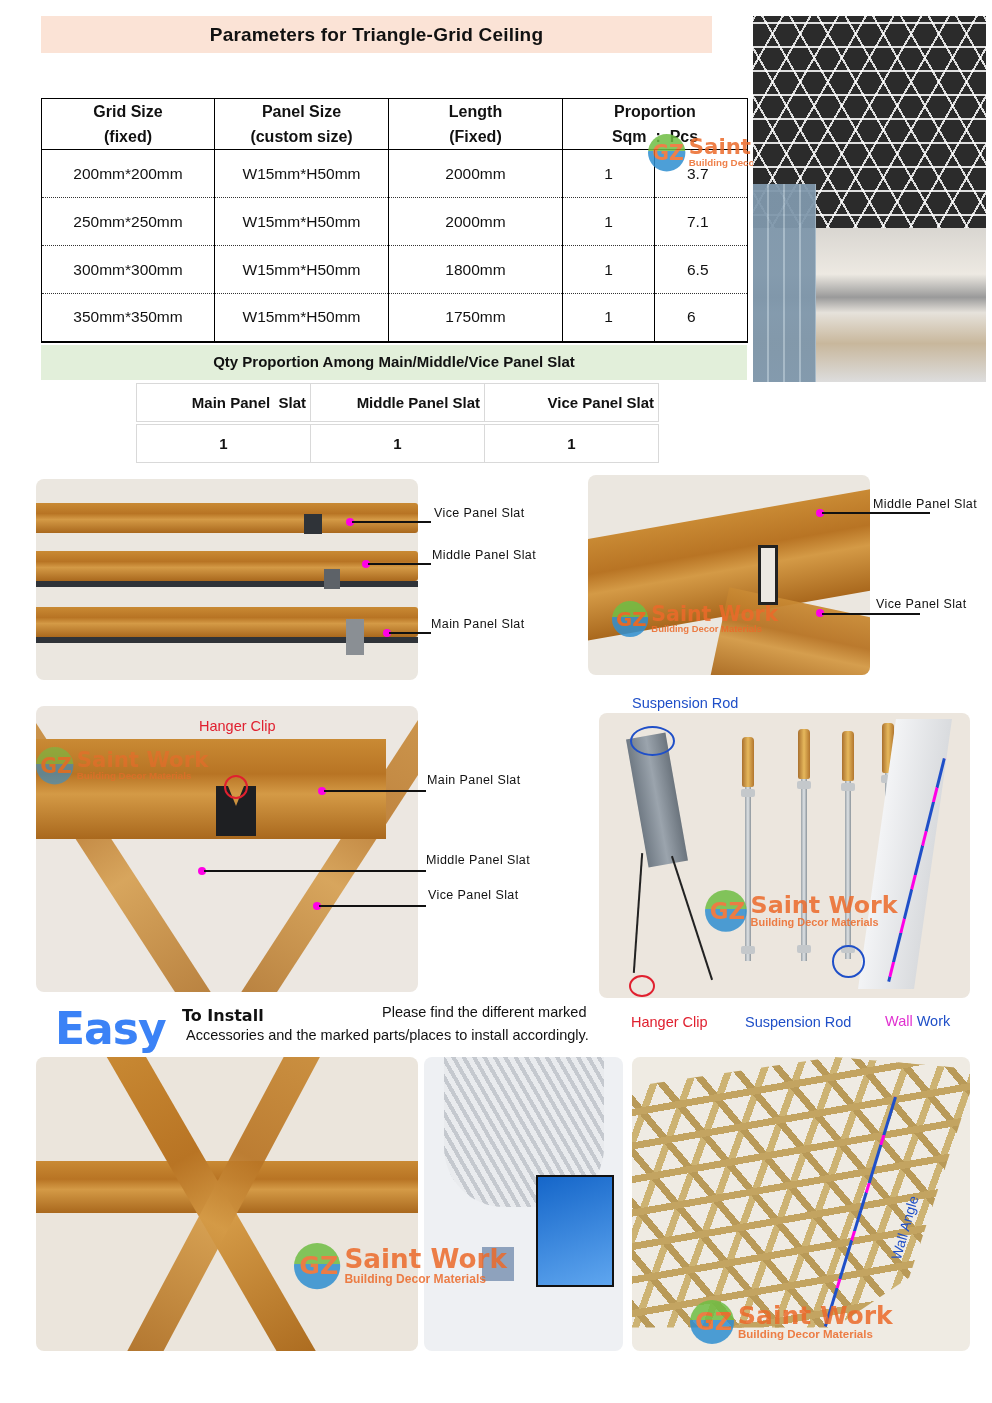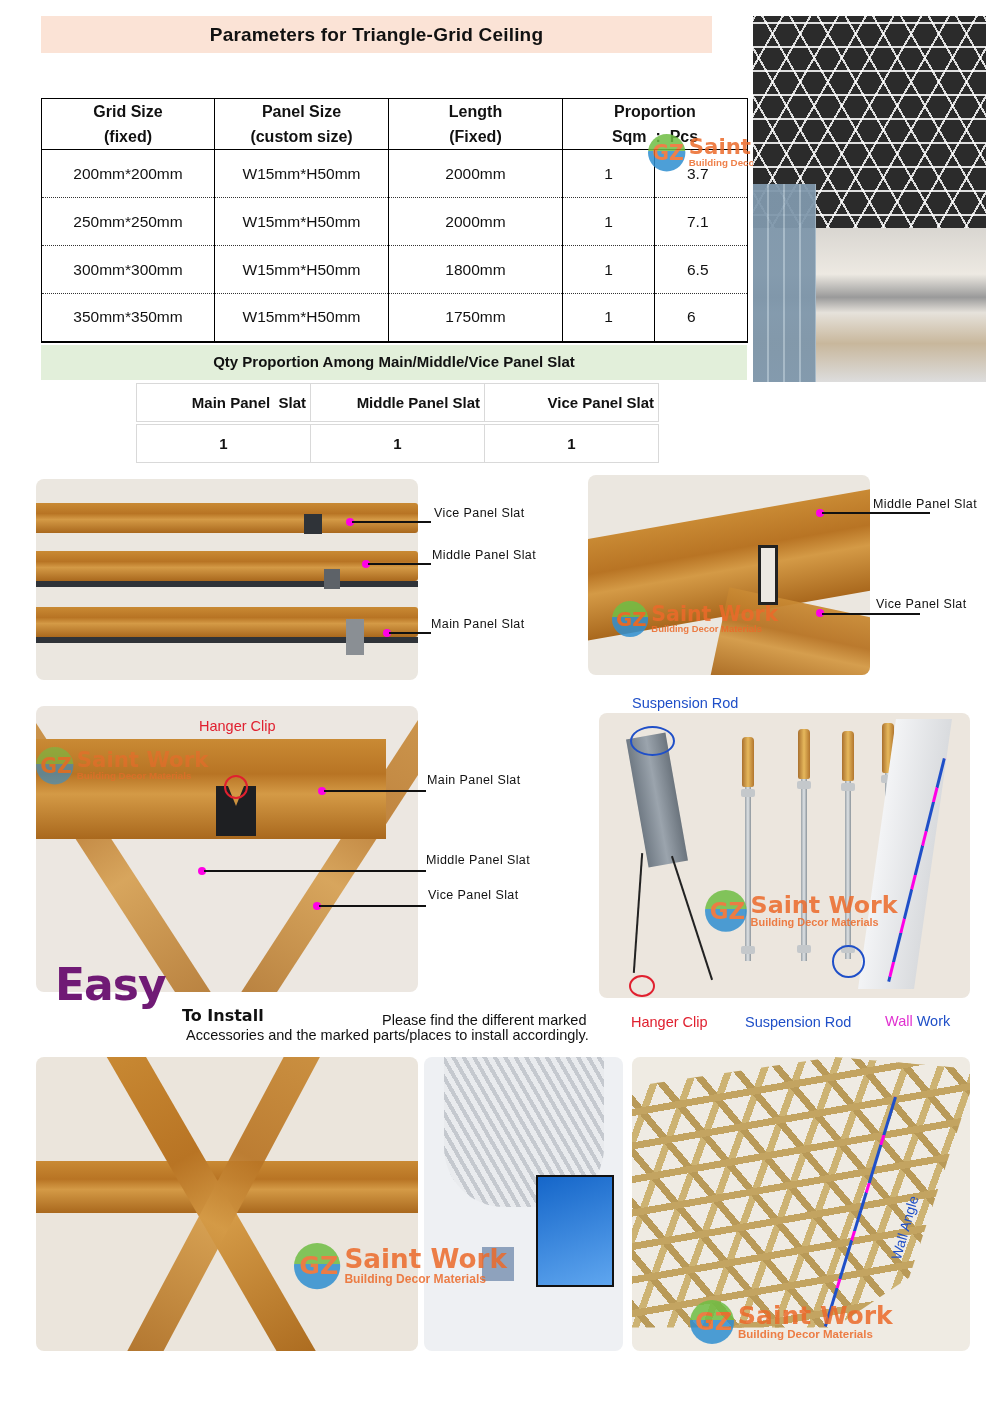--- a/index.html
+++ b/index.html
@@ -98,23 +98,23 @@
   
   .wm { position: absolute; display: flex; align-items: center; pointer-events: none; opacity: .85; }
   .wm .logo { width: 44px; height: 44px; border-radius: 50%;
     background: linear-gradient(180deg,#6fbe44 0 45%, #2f8fd1 45% 100%); position: relative; }
   .wm .logo span { position: absolute; left: 5px; top: 8px; font-weight: bold; font-size: 24px; color: #ec6a2a; font-family: "DejaVu Sans", sans-serif; }
   .wm .txt { margin-left: 4px; line-height: 1; }
   .wm .brand { font-size: 25px; font-weight: bold; color: #ec6a2a; font-family: "DejaVu Sans", sans-serif; }
   .wm .sub { font-size: 11.5px; font-weight: bold; color: #ec6a2a; margin-top: 1px; }
 
   
-  .easy { position: absolute; left: 55px; top: 959px; font-family: "DejaVu Sans", sans-serif; font-weight: bold; font-size: 44px; letter-spacing: -1px; color: #701a75; }
+  .easy { position: absolute; left: 55px; top: 1003px; font-family: "DejaVu Sans", sans-serif; font-weight: bold; font-size: 44px; letter-spacing: -1px; color: #3b82f6; }
   .toinstall { position: absolute; left: 182px; top: 1006px; font-family: "DejaVu Sans", sans-serif; font-weight: bold; font-size: 16px; }
-  .instr1 { position: absolute; left: 382px; top: 1004px; font-size: 14.5px; margin-top: 8px; }
+  .instr1 { position: absolute; left: 382px; top: 1004px; font-size: 14.5px; }
   .instr2 { position: absolute; left: 186px; top: 1027px; font-size: 14.5px; }
 
   .grid-lines {
     position: absolute; inset: 0;
     background:
       repeating-linear-gradient(-10deg, transparent 0 26px, #c3a461 26px 33px),
       repeating-linear-gradient(50deg, transparent 0 26px, #b99a58 26px 33px),
       repeating-linear-gradient(110deg, transparent 0 26px, #cdb373 26px 33px);
     clip-path: polygon(0 10%, 60% 0, 100% 4%, 100% 12%, 82% 75%, 60% 92%, 0 92%);
   }

